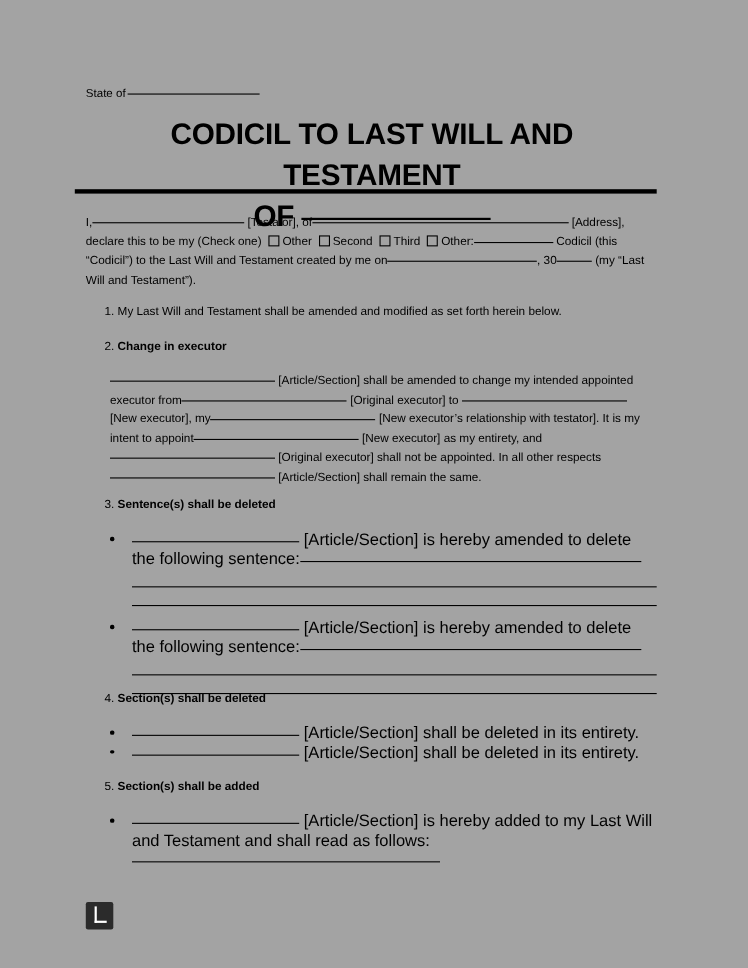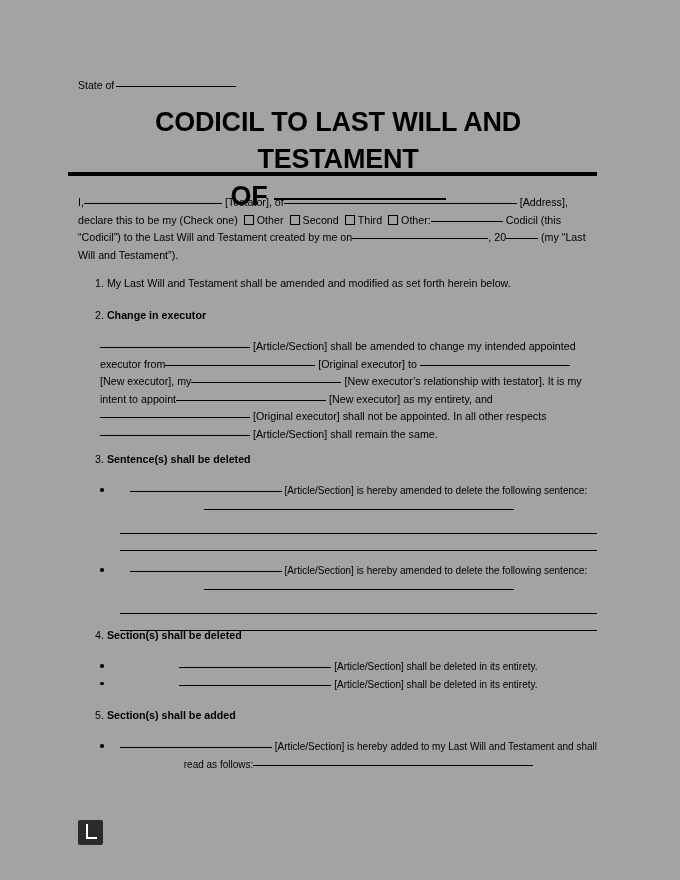--- a/index.html
+++ b/index.html
@@ -134,23 +134,22 @@
   
   .bullets {
     position: absolute;
     margin: 0;
     padding: 0;
     list-style: none;
   }
   .bullets li {
     position: relative;
     padding-left: 22px;
-    font-size: 10px;
+    font-size: 15px;
     line-height: 17.5px;
-    text-align: center;
   }
   .bullets li .dot {
     position: absolute;
     left: 2px;
     top: 6px;
     width: 3.5px;
     height: 3.5px;
     border-radius: 50%;
     background: #000;
   }
@@ -227,21 +226,21 @@
   <div class="para intro">
     <span>I,</span><span class="blank b-testator"></span>
     <span>[Testator], of</span><span class="blank b-address"></span>
     <span>[Address],</span>
     <span>declare this to be my (Check one)</span>
     <span class="cb"></span><span>Other</span>
     <span class="cb"></span><span>Second</span>
     <span class="cb"></span><span>Third</span>
     <span class="cb"></span><span>Other:</span><span class="blank b-other"></span>
     <span>Codicil</span>
-    <span>(this “Codicil”) to the Last Will and Testament created by me on</span><span class="blank b-date"></span><span>, 20</span><span class="blank b-year"></span>
+    <span>(this “Codicil”) to the Last Will and Testament created by me on</span><span class="blank b-date"></span><span>, 30</span><span class="blank b-year"></span>
     <span>(my</span>
     <span>“Last Will and Testament”).</span>
   </div>
 
   <div class="para item1">
     <span>1.</span>
     <span>My Last Will and Testament shall be amended and modified as set forth herein below.</span>
   </div>
 
   <div class="heading h2">

